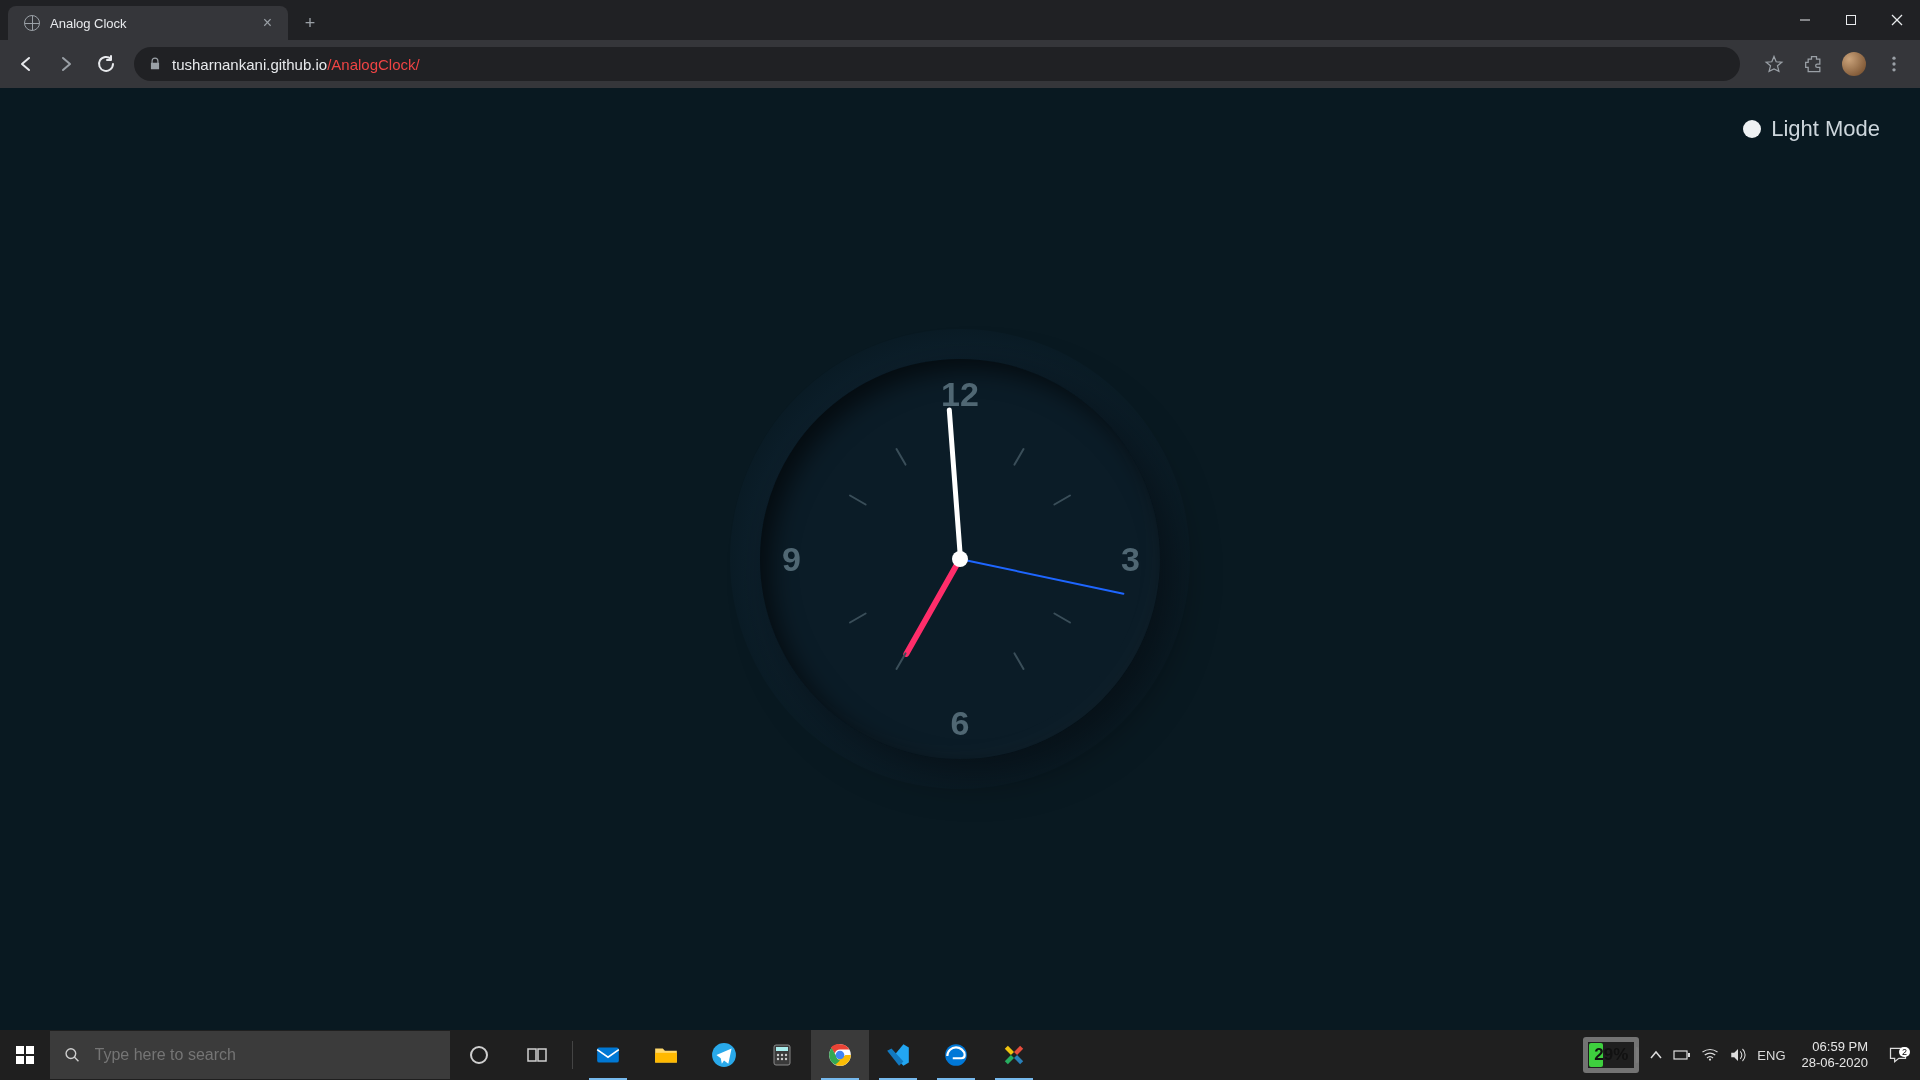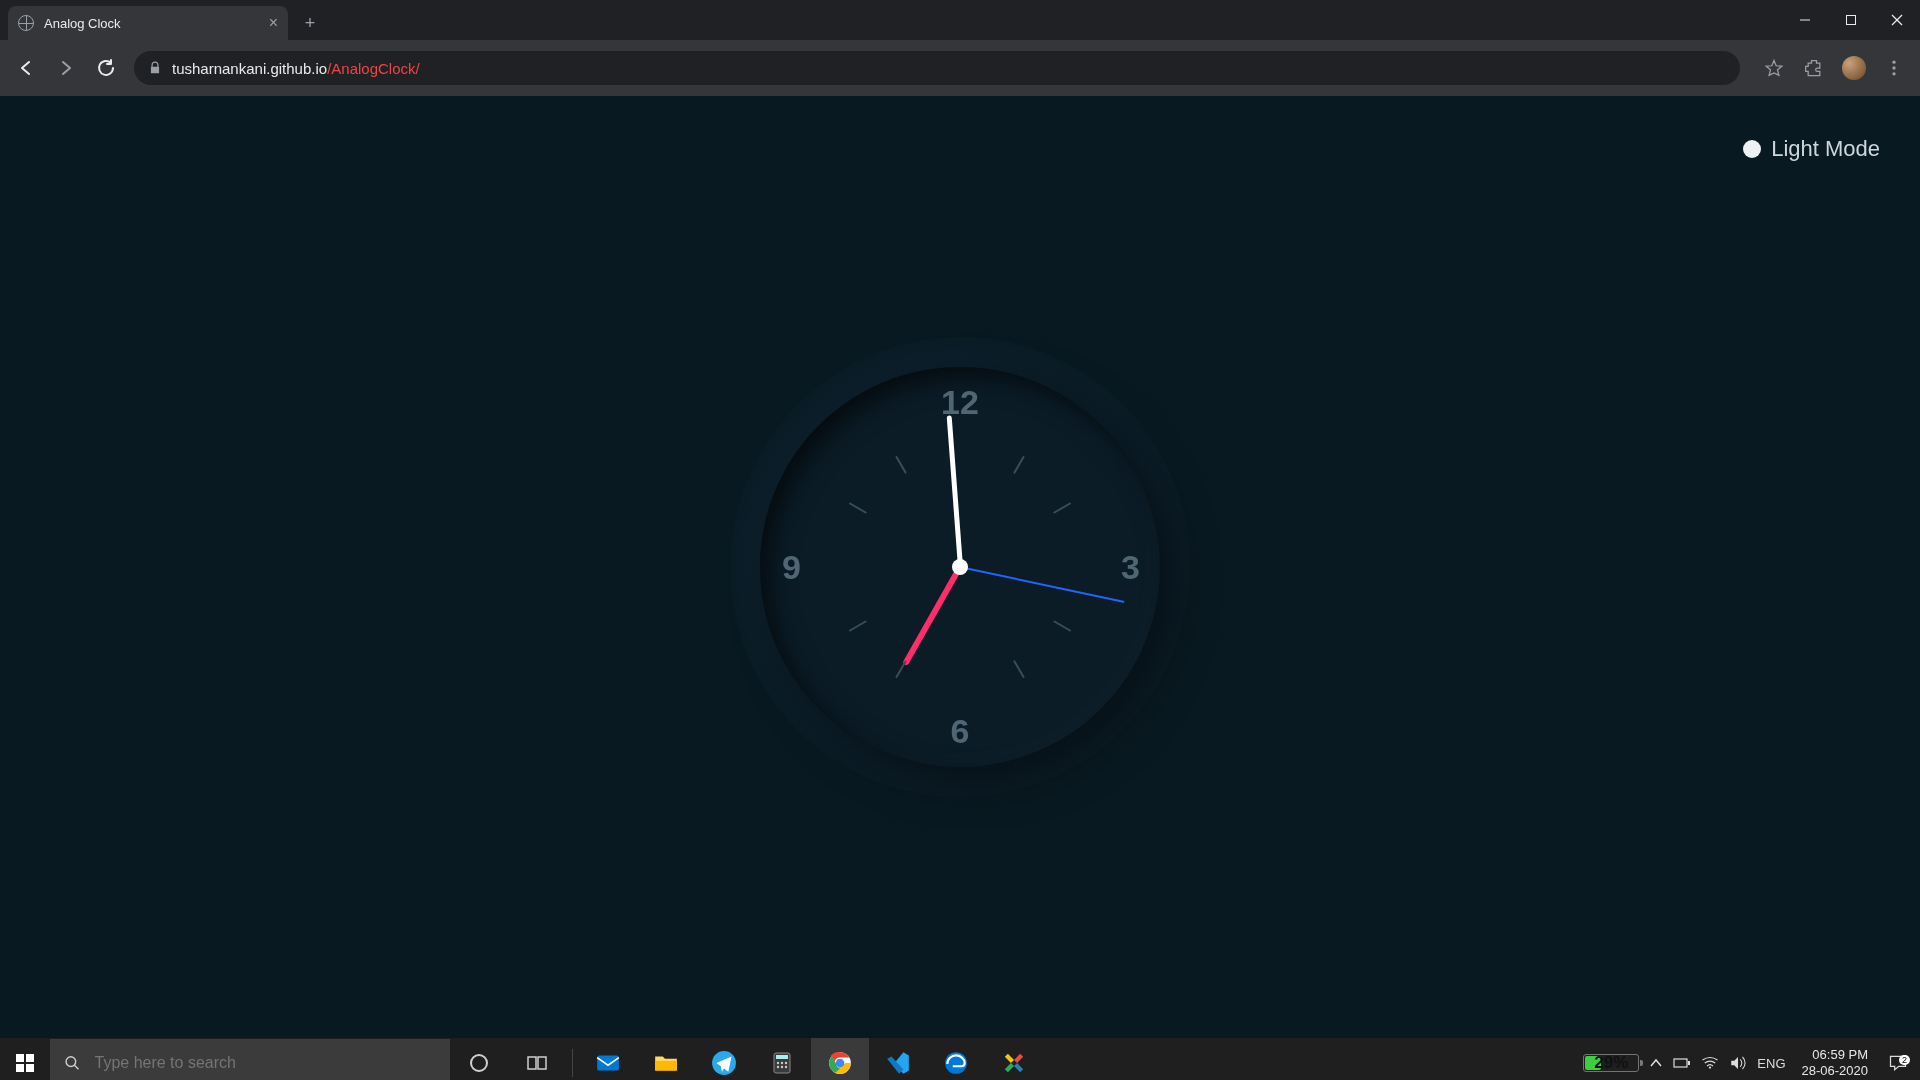--- a/index.html
+++ b/index.html
@@ -4,47 +4,47 @@
 <style>
   * { margin: 0; padding: 0; box-sizing: border-box; }
   html, body { width: 1920px; height: 1080px; overflow: hidden; font-family: "Segoe UI", Arial, sans-serif; }
   body { background: #202124; }
 
   
   .titlebar { height: 40px; background: #202124; display: flex; align-items: flex-end; }
   .tab {
     margin-left: 8px; height: 34px; width: 280px;
     background: #35363a; border-radius: 8px 8px 0 0;
-    display: flex; align-items: center; padding: 0 10px; color: #e8eaed; font-size: 13px;
+    display: flex; align-items: center; padding: 0 16px; color: #e8eaed; font-size: 13px;
   }
   .tab .globe { width: 16px; height: 16px; border: 1.5px solid #9aa0a6; border-radius: 50%; margin-right: 10px; position: relative; }
   .tab .globe::after { content:""; position:absolute; left:50%; top:0; bottom:0; width:1px; background:#9aa0a6; }
   .tab .globe::before { content:""; position:absolute; top:50%; left:0; right:0; height:1px; background:#9aa0a6; }
   .tab .close { margin-left: auto; color:#9aa0a6; font-size:16px; line-height:1; }
   .newtab { width: 28px; height: 28px; margin: 0 0 3px 8px; display:flex; align-items:center; justify-content:center; color:#9aa0a6; font-size:18px; border-radius:50%; }
   .win-controls { margin-left:auto; display:flex; }
   .win-btn { width:46px; height:40px; display:flex; align-items:center; justify-content:center; color:#e8eaed; }
 
-  .toolbar { height: 56px; background: #35363a; display:flex; align-items:center; padding: 0 8px; gap: 4px; }
+  .toolbar { height: 48px; background: #35363a; display:flex; align-items:center; padding: 0 8px; gap: 4px; }
   .nav-btn { width:36px; height:36px; display:flex; align-items:center; justify-content:center; border-radius:50%; color:#9aa0a6; }
   .nav-btn.active { color:#e8eaed; }
 
   .omnibox { flex:1; height:34px; background:#202124; border-radius:17px; display:flex; align-items:center; padding:0 14px; color:#e8eaed; font-size:15px; margin: 0 6px; }
   .lock { width:14px; height:14px; margin-right:10px; position:relative; }
   .lock svg { fill:#9aa0a6; }
   .url-dim { color:#ef4444; }
   .url-bright { color:#e8eaed; }
 
   .toolbar-right { display:flex; align-items:center; gap:4px; margin-left:6px; }
   .avatar { width:24px; height:24px; border-radius:50%; background: radial-gradient(circle at 30% 30%, #c9a27a, #6b4423); }
 
   
   .viewport { position: relative; width: 100%; height: calc(100% - 40px - 48px - 50px); background: #091921; }
   .mode-toggle {
-    position: absolute; top: 40px; right: 40px;
+    position: absolute; top: 28px; right: 40px;
     display: flex; align-items: center; gap: 10px; color: #cdd6dc; font-size: 22px;
     cursor: pointer;
   }
   .mode-toggle .dot { width: 18px; height: 18px; border-radius: 50%; background: #eef1f3; }
 
   .clock-wrap { position:absolute; left:50%; top:50%; transform:translate(-50%,-50%); }
   .clock {
     width: 460px; height: 460px; border-radius: 50%;
     background: radial-gradient(circle at center, #0e2230 0%, #0e2230 55%, rgba(14,34,48,0) 78%);
     position: relative;
@@ -80,21 +80,21 @@
   .search {
     width:400px; height:48px; background:#3b3b3b; display:flex; align-items:center; padding:0 14px; gap:14px; color:#cfcfcf;
   }
   .search input { background:transparent; border:none; outline:none; color:#cfcfcf; font-size:16px; width:100%; }
   .tb-icons { display:flex; align-items:center; height:100%; }
   .tb-ico { width:58px; height:50px; display:flex; align-items:center; justify-content:center; position:relative; }
   .tb-ico.active::after { content:""; position:absolute; bottom:0; left:10px; right:10px; height:2px; background:#76b9ed; }
   .tb-ico.current { background:#3a3a3a; }
 
   .tray { margin-left:auto; display:flex; align-items:center; gap:10px; padding:0 8px; height:100%; }
-  .battery { width:56px; height:18px; border:1px solid #737373; border-radius:3px; position:relative; display:flex; align-items:center; justify-content:center; font-size:17px; }
+  .battery { width:56px; height:36px; border:5px solid #737373; border-radius:3px; position:relative; display:flex; align-items:center; justify-content:center; font-size:17px; }
   .battery::after { content:""; position:absolute; right:-5px; top:5px; bottom:5px; width:3px; background:#7a7a7a; border-radius:0 2px 2px 0; }
   .battery .fill { position:absolute; left:1px; top:1px; bottom:1px; background:#3ecf3e; border-radius:2px; }
   .battery .pct { position:relative; color:#111; font-weight:600; }
 
   .tray-ico { color:#dcdcdc; display:flex; align-items:center; }
   .clock-text { text-align:right; line-height:1.2; font-size:13px; color:#e6e6e6; padding:0 6px; }
   .notif { width:28px; display:flex; align-items:center; justify-content:center; position:relative; }
   .notif-badge { position:absolute; bottom:8px; right:2px; background:#fff; color:#000; font-size:9px; border-radius:8px; padding:0 3px; }
 
   svg { display:block; }

